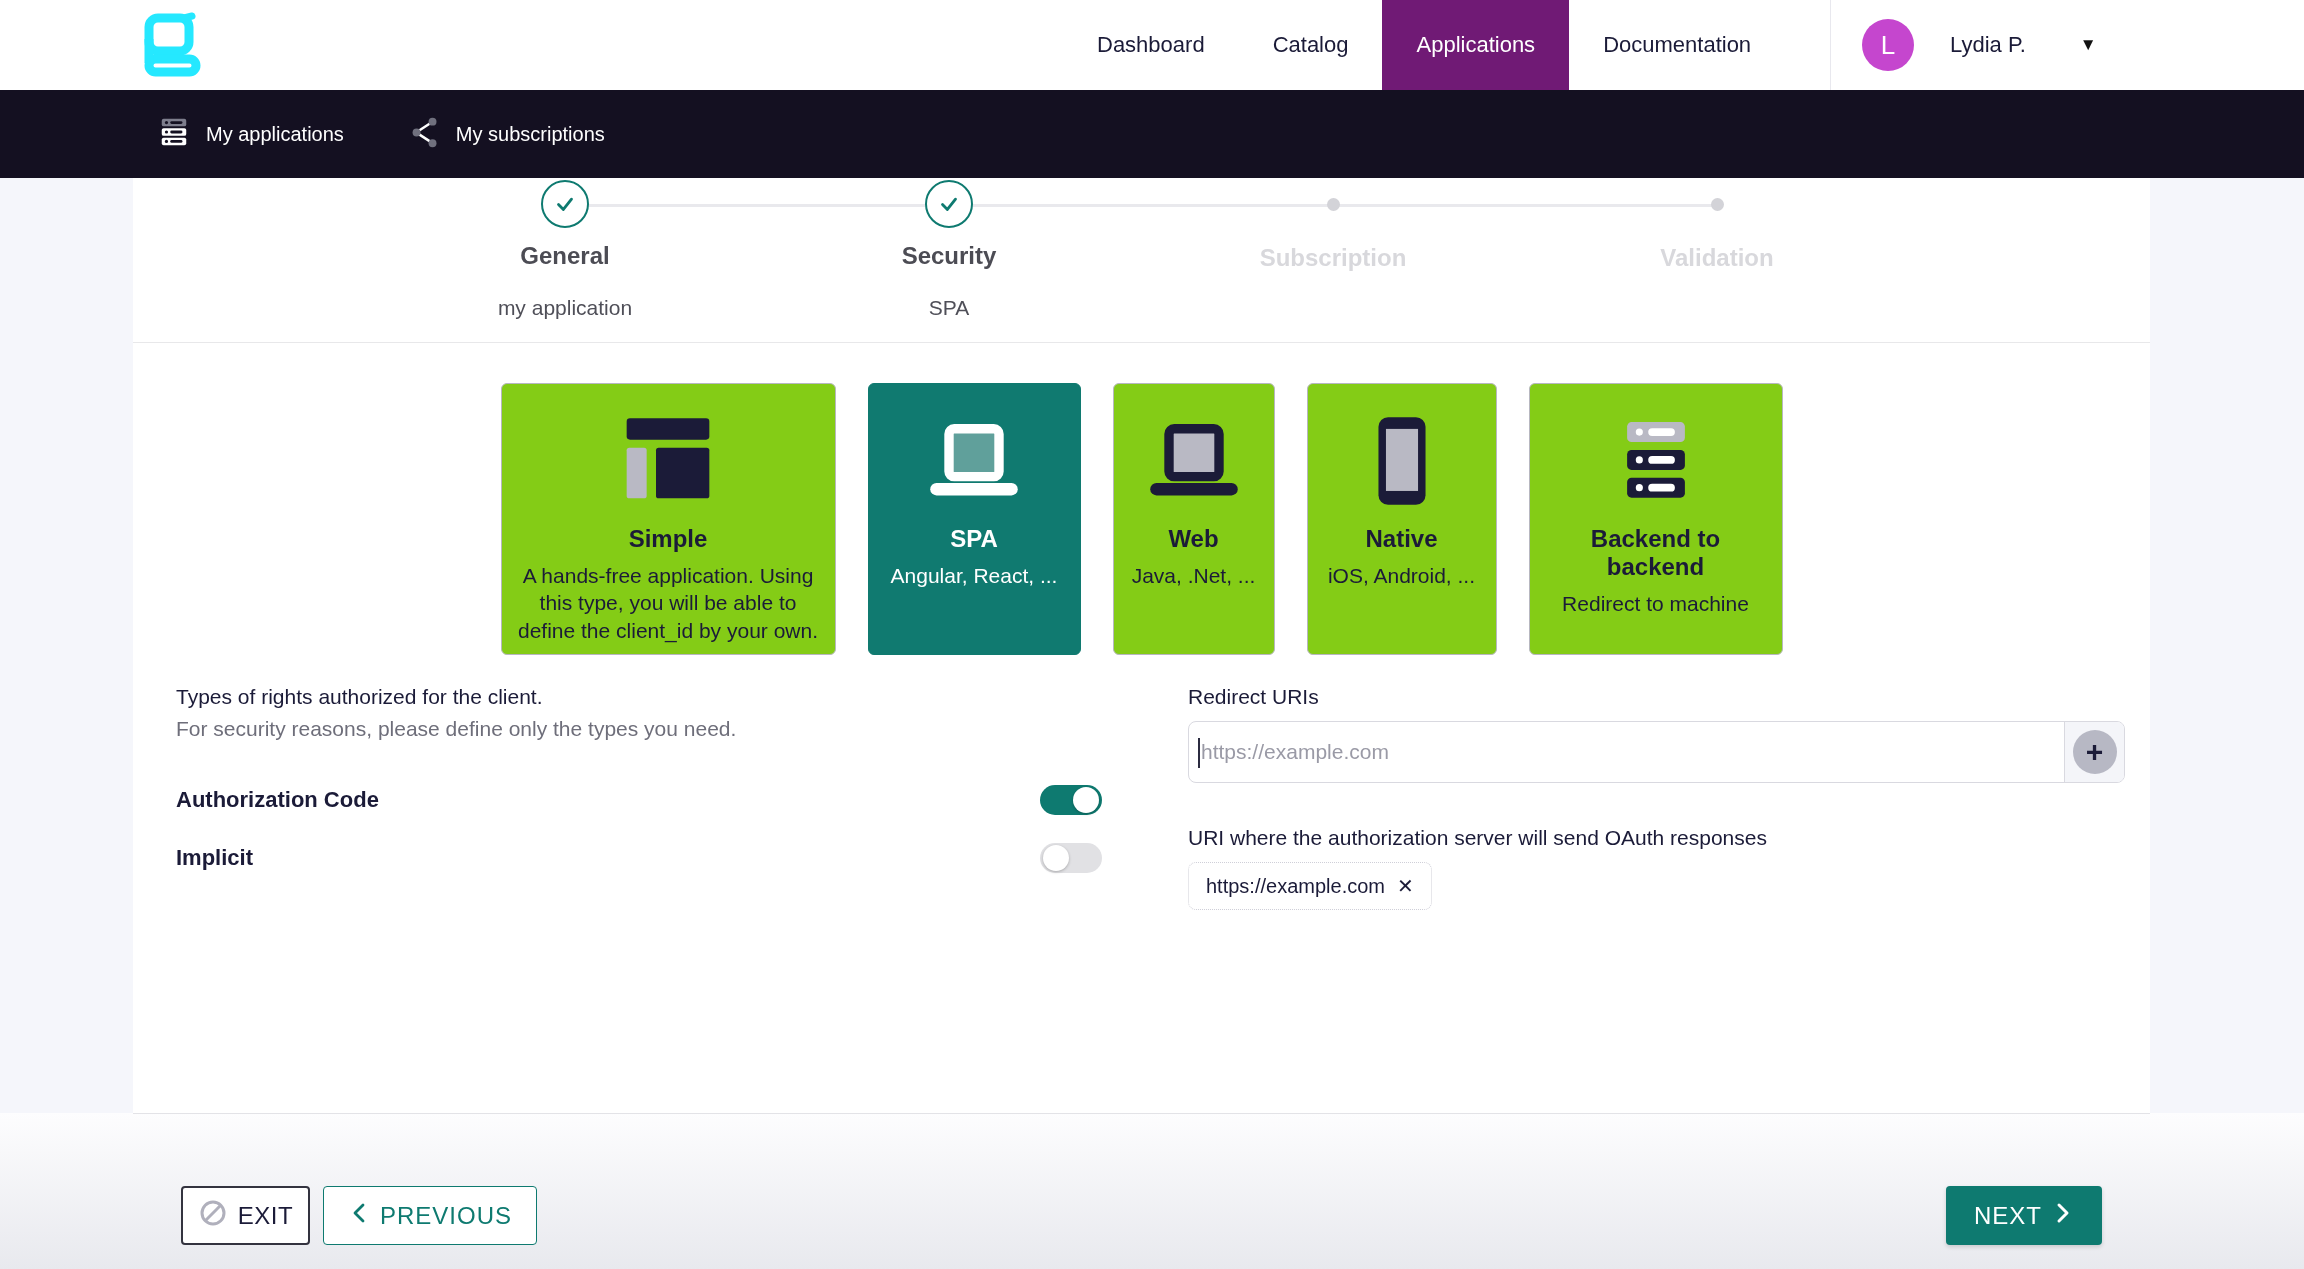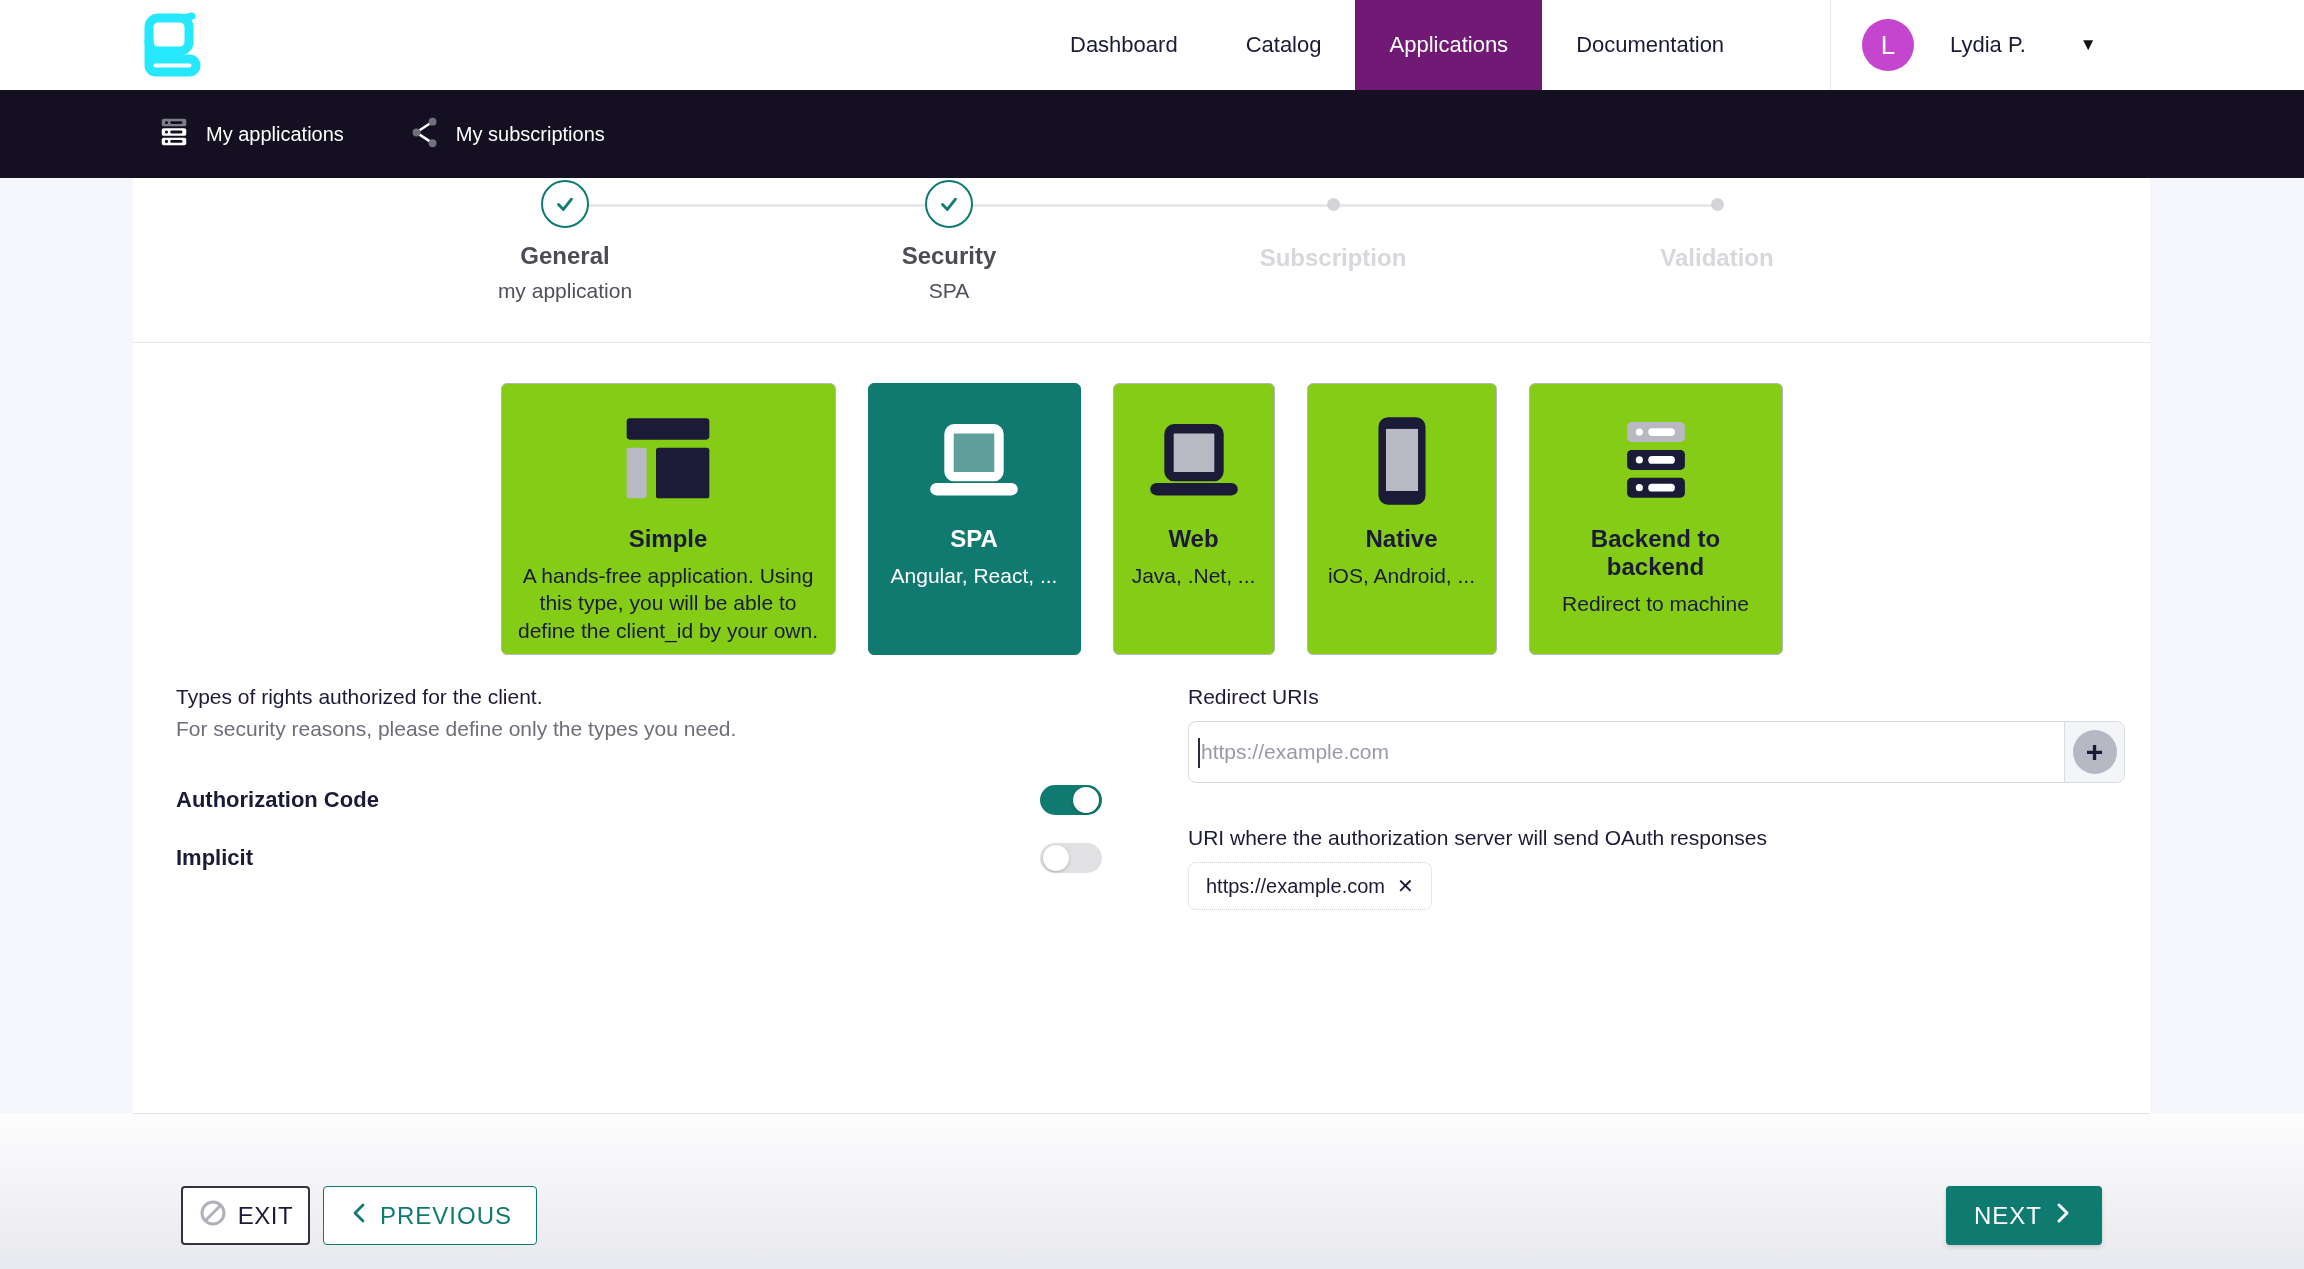--- a/index.html
+++ b/index.html
@@ -3,21 +3,21 @@
 <meta charset="utf-8">
 <style>
   * { margin:0; padding:0; box-sizing:border-box; }
   html,body { width:2304px; height:1269px; }
   body { font-family:"Liberation Sans","DejaVu Sans",sans-serif; background:#f5f6fb; color:#1b1b38; }
   .page { position:relative; width:2304px; height:1269px; overflow:hidden; background:#f5f6fb; }
 
   
   .header { position:absolute; left:0; top:0; width:2304px; height:90px; background:#fff; z-index:5; }
   .logo { position:absolute; left:140px; top:11px; cursor:pointer; }
-  .topnav { position:absolute; left:1036px; top:0; height:90px; display:flex; align-items:center; }
+  .topnav { position:absolute; left:1063px; top:0; height:90px; display:flex; align-items:center; }
   .topnav-item { height:90px; display:flex; align-items:center; padding:0 34px; font-size:22px; color:#1b1b38; cursor:pointer; }
   .topnav-item[data-active="true"] { background:#701a75; color:#fff; height:90px; }
   .head-divider { position:absolute; left:1830px; top:0; width:1px; height:90px; background:#e8e8ee; }
   .userbox { position:absolute; left:1862px; top:0; height:90px; display:flex; align-items:center; gap:28px; cursor:pointer; }
   .avatar { width:52px; height:52px; border-radius:50%; background:#c546ce; color:#fff; font-size:26px; display:flex; align-items:center; justify-content:center; }
   .username { font-size:22px; color:#1b1b38; margin-left:8px; }
   .caret-down { font-size:17px; color:#111; margin-left:26px; }
 
   
   .subnav { position:absolute; left:0; top:90px; width:2304px; height:88px; background:#141021; display:flex; align-items:center; padding-left:158px; gap:66px; z-index:5; }
@@ -28,21 +28,21 @@
 
   
   .stepper { position:relative; width:100%; height:165px; border-bottom:1px solid #e8e8ea; }
   .step-line { position:absolute; left:432px; top:26px; width:1153px; height:3px; background:#e9e9ed; }
   .steps { position:absolute; left:240px; top:0; width:1536px; display:flex; }
   .step { width:384px; display:flex; flex-direction:column; align-items:center; cursor:pointer; position:relative; }
   .step-circle { width:48px; height:48px; border:2px solid #0e7a70; border-radius:50%; background:#fff; display:flex; align-items:center; justify-content:center; margin-top:2px; z-index:1; }
   .step-dot { width:13px; height:13px; border-radius:50%; background:#d3d3d8; margin-top:20px; margin-bottom:19px; z-index:1; }
   .step-label { font-size:24px; font-weight:bold; color:#4c4c54; margin-top:14px; }
   .step[data-state="upcoming"] .step-label { color:#d8d8dc; }
-  .step-sublabel { font-size:21px; color:#4f4f58; margin-top:9px; min-height:24px; }
+  .step-sublabel { font-size:21px; color:#4f4f58; margin-top:26px; min-height:24px; }
 
   
   .cards-row { display:flex; justify-content:center; align-items:stretch; gap:32px; margin-top:40px; height:272px; }
   .type-card { border:1px solid #b7b7c0; border-radius:6px; background:#84cc16; text-align:center; padding:25px 14px 0; cursor:pointer; }
   .c-simple { width:335px; } .c-spa { width:213px; } .c-web { width:162px; } .c-native { width:190px; } .c-backend { width:254px; }
   .card-iconbox { height:104px; display:flex; align-items:center; justify-content:center; }
   .card-title { font-size:24px; font-weight:bold; color:#1b1b38; margin-top:12px; }
   .card-desc { font-size:21px; color:#1b1b38; margin-top:9px; line-height:1.3; }
   .type-card[data-selected="true"] { background:#107a70; border-color:#107a70; }
   .type-card[data-selected="true"] .card-title,

